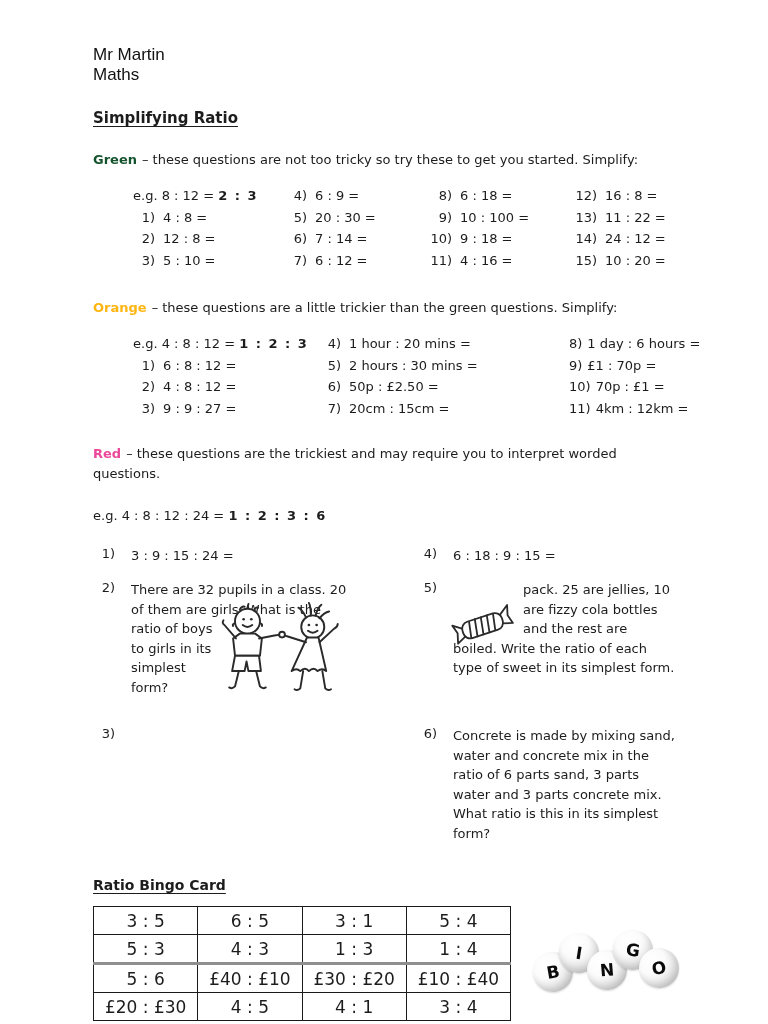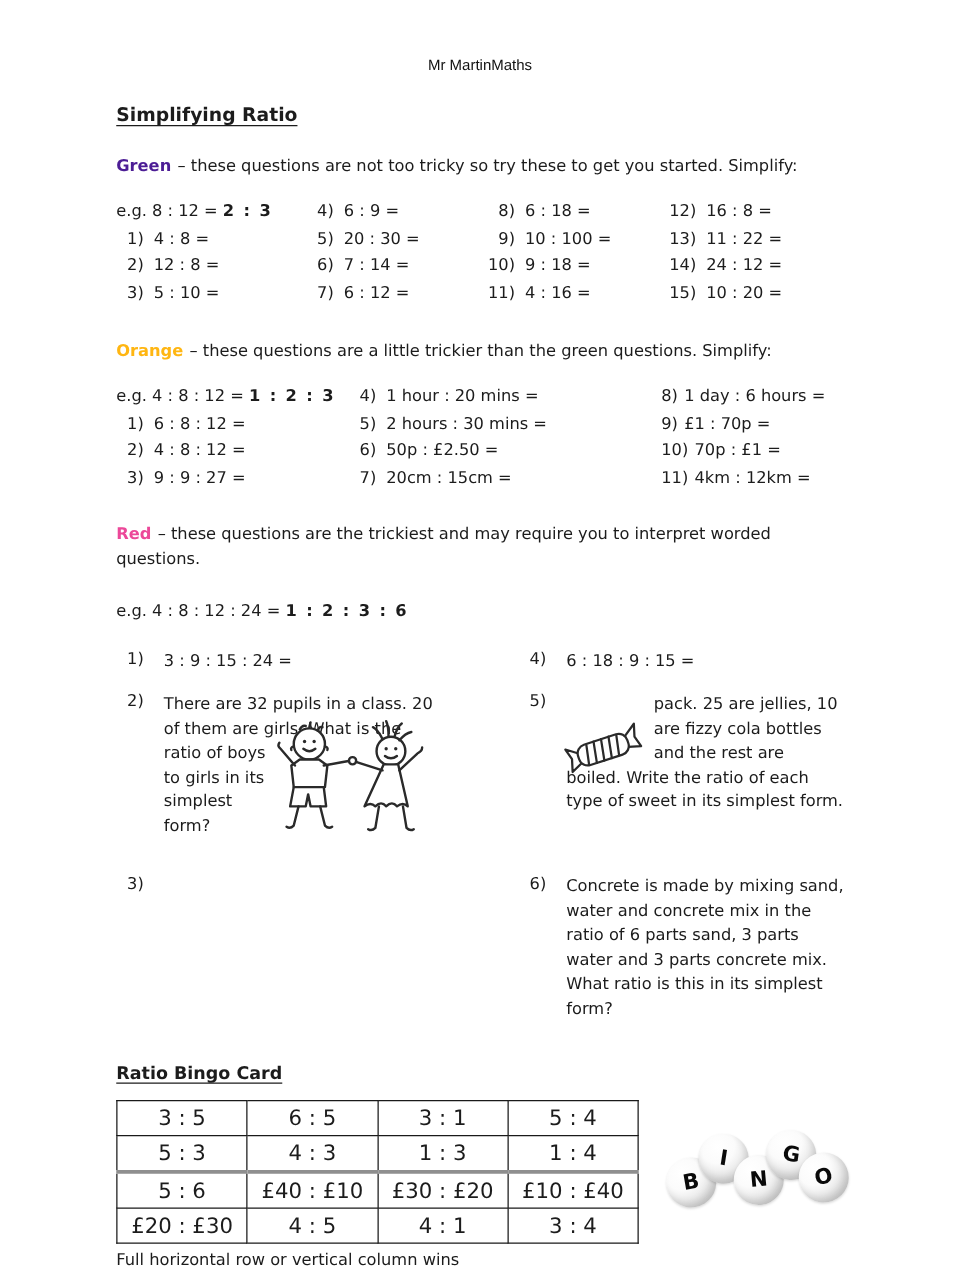--- a/index.html
+++ b/index.html
@@ -3,27 +3,27 @@
 <meta charset="utf-8">
 <style>
   html,body { margin:0; padding:0; background:#ffffff; }
   .page {
     position:relative; width:768px; height:1024px; margin:0 auto;
     background:#ffffff; overflow:hidden;
     font-family:"DejaVu Sans", sans-serif; color:#1c1c1c; font-size:13px;
     box-sizing:border-box; padding:45px 93px 0 93px;
   }
   
-  .hdr { display:flex; justify-content:center; font-family:"Liberation Sans", sans-serif; font-size:12px; color:#111; }
+  .hdr { display:flex; justify-content:flex-start; font-family:"Liberation Sans", sans-serif; font-size:17px; color:#111;flex-direction:column; }
   
   .title { font-weight:bold; font-size:15px; text-decoration:underline; text-underline-offset:3px; margin-top:24px; }
   .sec-intro { margin-top:23px; line-height:20px; }
   .sec-label { font-weight:bold; margin-right:5px; }
   
-  .qgrid { display:grid; margin-top:15px; }
+  .qgrid { display:grid; margin-top:15px;margin-left:40px; }
   .green-grid { grid-template-columns:152px 145px 145px 1fr; }
   .orange-grid { grid-template-columns:186px 250px 1fr; }
   .qline { line-height:21.5px; white-space:nowrap; }
   .eg { white-space:pre; }
   .b { font-weight:bold; letter-spacing:1.5px; }
   .qnum { display:inline-block; min-width:22px; text-align:right; margin-right:8px; }
   .qnum-left { display:inline-block; margin-right:5px; }
   
   .red-eg { margin-top:21px; }
   .pair-grid { display:grid; grid-template-columns:322px 1fr; }
@@ -73,21 +73,21 @@
 <div class="page">
 
   <div class="hdr">
     <span>Mr Martin</span>
     <span>Maths</span>
   </div>
 
   <div class="title">Simplifying Ratio</div>
 
   <div class="sec-intro">
-    <span class="sec-label" style="color: #4c1d95;">Green</span><span>– these questions are not too tricky so try these to get you started. Simplify:</span>
+    <span class="sec-label" style="color: #14532d;">Green</span><span>– these questions are not too tricky so try these to get you started. Simplify:</span>
   </div>
   <div class="qgrid green-grid">
     <div>
       <div class="qline eg"><span>e.g. 8 : 12 = </span><span class="b">2 : 3</span></div>
       <div class="qline"><span class="qnum">1)</span><span>4 : 8 =</span></div>
       <div class="qline"><span class="qnum">2)</span><span>12 : 8 =</span></div>
       <div class="qline"><span class="qnum">3)</span><span>5 : 10 =</span></div>
     </div>
     <div>
       <div class="qline"><span class="qnum">4)</span><span>6 : 9 =</span></div>

